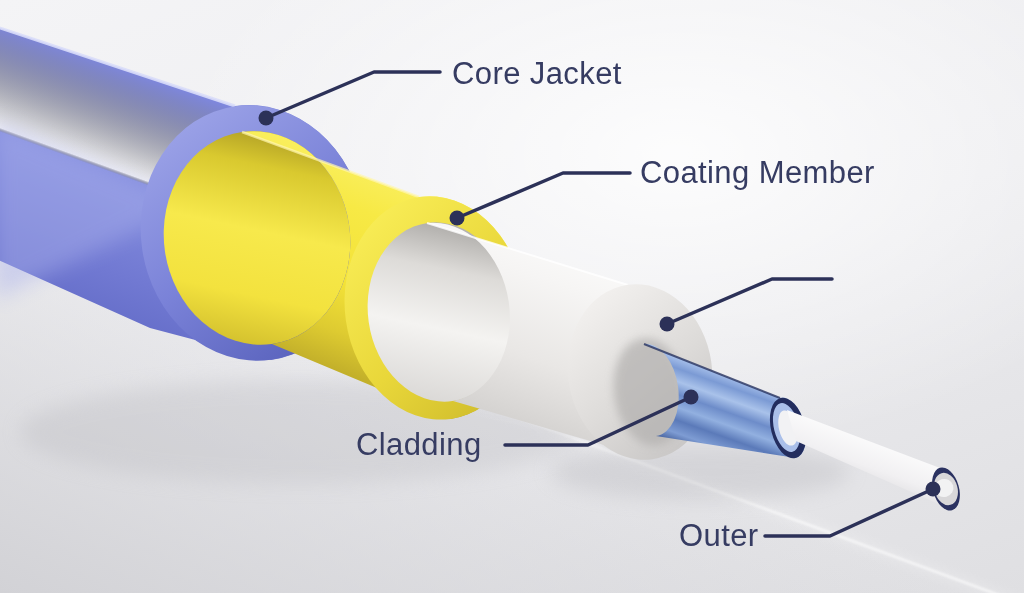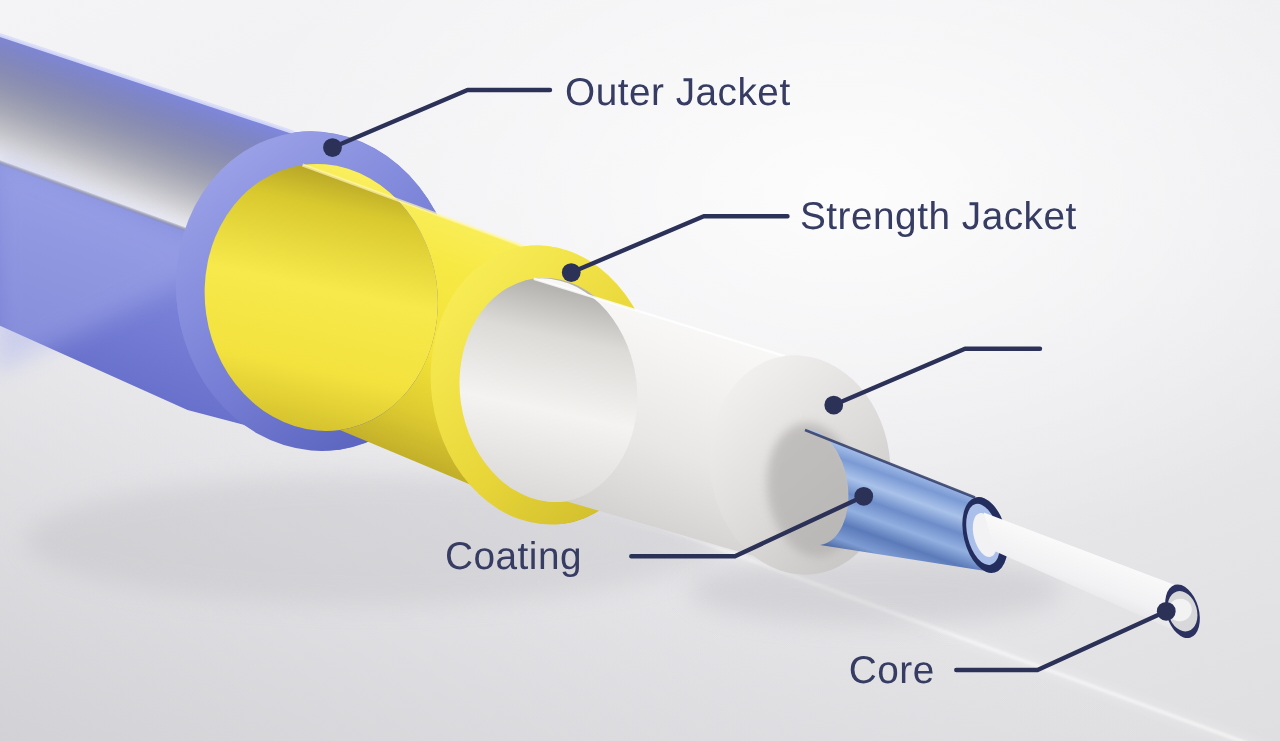--- a/index.html
+++ b/index.html
@@ -176,17 +176,17 @@
       <polyline class="leader" points="505,445 588,445 691,397"></polyline>
       <polyline class="leader" points="765,536 830,536 933,489"></polyline>
       <circle class="dot" cx="266" cy="118" r="7.5"></circle>
       <circle class="dot" cx="457" cy="218" r="7.5"></circle>
       <circle class="dot" cx="667" cy="324" r="7.5"></circle>
       <circle class="dot" cx="691" cy="397" r="7.5"></circle>
       <circle class="dot" cx="933" cy="489" r="7.5"></circle>
     </g>
   </svg>
 
-  <div class="label" style="left:452px;top:56px">Outer Jacket</div>
-  <div class="label" style="left:640px;top:155px">Strength Jacket</div>
-  <div class="label" style="left:356px;top:427px">Coating</div>
-  <div class="label" style="left:679px;top:518px">Core</div>
+  <div class="label" style="left:452px;top:56px">Core Jacket</div>
+  <div class="label" style="left:640px;top:155px">Coating Member</div>
+  <div class="label" style="left:356px;top:427px">Cladding</div>
+  <div class="label" style="left:679px;top:518px">Outer</div>
 </div>
 
 </body></html>

